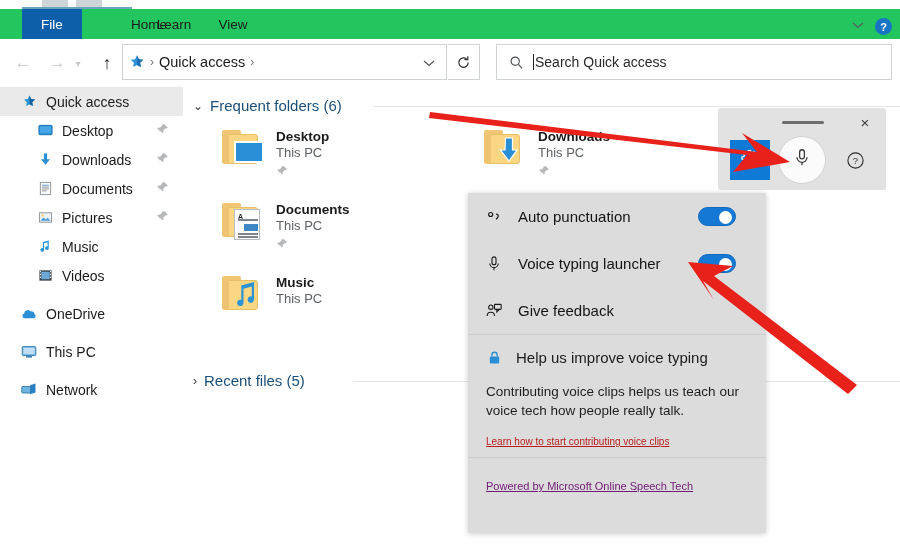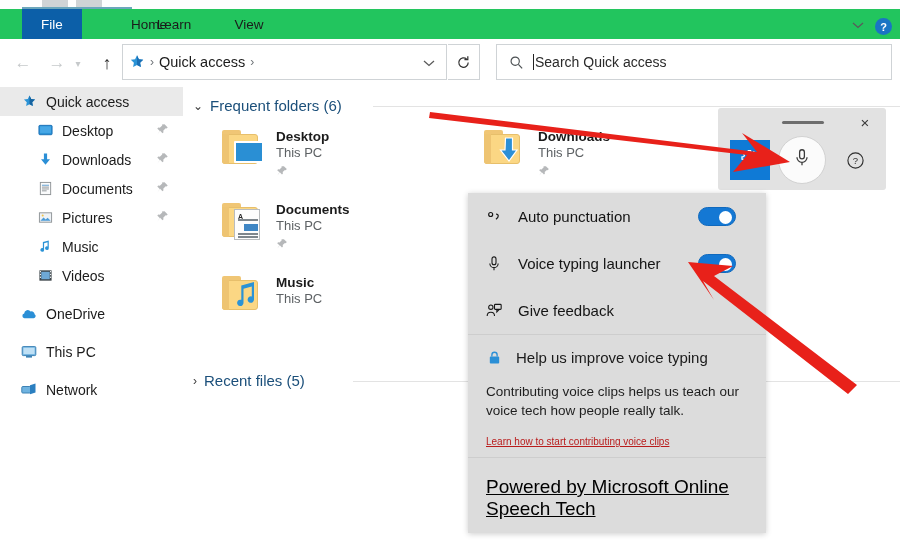--- a/index.html
+++ b/index.html
@@ -18,21 +18,21 @@
   .tb-ghost.g2 { left: 76px; width: 26px; }
   .tb-underline { position: absolute; left: 22px; top: 7px; width: 110px; height: 2px; background: #6aa6bb; }
 
   
   .ribbon { position: absolute; left: 0; top: 9px; width: 900px; height: 30px; background: #22c55e; }
   .tab { position: absolute; top: 0; height: 30px; display: flex; align-items: center; justify-content: center;
          font-size: 13.5px; color: #1b1b1b; cursor: default; }
   .tab.file { left: 22px; width: 60px; background: #0c5fa8; color: #ffffff; }
   .tab.home { left: 82px; width: 62px; margin-left: 36px; }
   .tab.share { left: 144px; width: 60px; }
-  .tab.view { left: 220px; width: 58px; }
+  .tab.view { left: 204px; width: 58px; }
   .ribbon-chevron { position: absolute; right: 35px; top: 9px; width: 14px; height: 14px; color: #5a5a5a; }
   .help-badge { position: absolute; right: 8px; top: 9px; width: 17px; height: 17px; border-radius: 50%;
                 background: #1a74c4; color: #fff; font-size: 11px; display: flex; align-items: center;
                 justify-content: center; font-weight: bold; }
 
   
   .addrbar { position: absolute; left: 0; top: 39px; width: 900px; height: 48px; background: #ffffff; }
   .navbtn { position: absolute; top: 11px; width: 26px; height: 26px; display: flex; align-items: center;
             justify-content: center; font-size: 17px; }
   .navbtn.back { left: 10px; color: #c6c9cb; }
@@ -122,21 +122,21 @@
   .toggle .knob { position: absolute; right: 3px; top: 3px; width: 13px; height: 13px; border-radius: 50%; background: #fff; }
 
   .fly-div { height: 1px; background: #cdcdcd; margin: 0 0 0 0; }
   .fly-info { padding: 14px 18px 10px 18px; }
   .fi-head { display: flex; align-items: center; margin-bottom: 16px; }
   .fi-lock { width: 16px; height: 16px; display: flex; align-items: center; justify-content: center; }
   .fi-title { font-size: 15px; color: #1b1b1b; margin-left: 14px; }
   .fi-body { font-size: 13.5px; color: #1e1e1e; line-height: 19px; }
   .fi-link { font-size: 10px; color: #b91c1c; margin-top: 16px; display: block; }
   .fly-foot { padding: 18px 18px 0 18px; }
-  .ff-link { font-size: 19px; color: #000000; }
+  .ff-link { font-size: 11px; color: #701a75; }
 
   
   .arrows { position: absolute; left: 0; top: 0; width: 900px; height: 551px; pointer-events: none; }
 </style>
 </head>
 <body>
 
 <div id="root">
 
   <div class="titlestrip">

